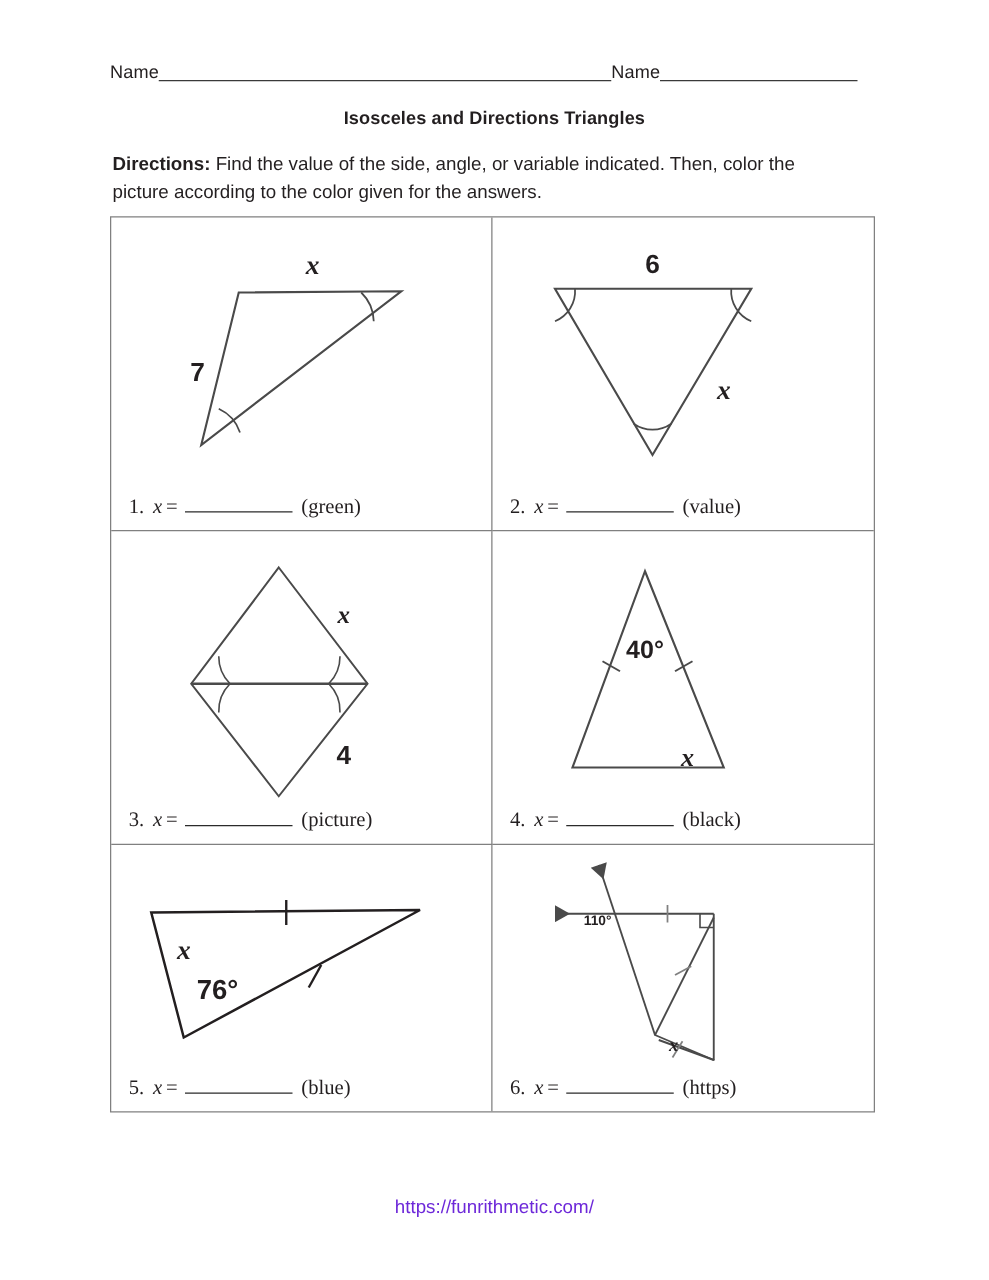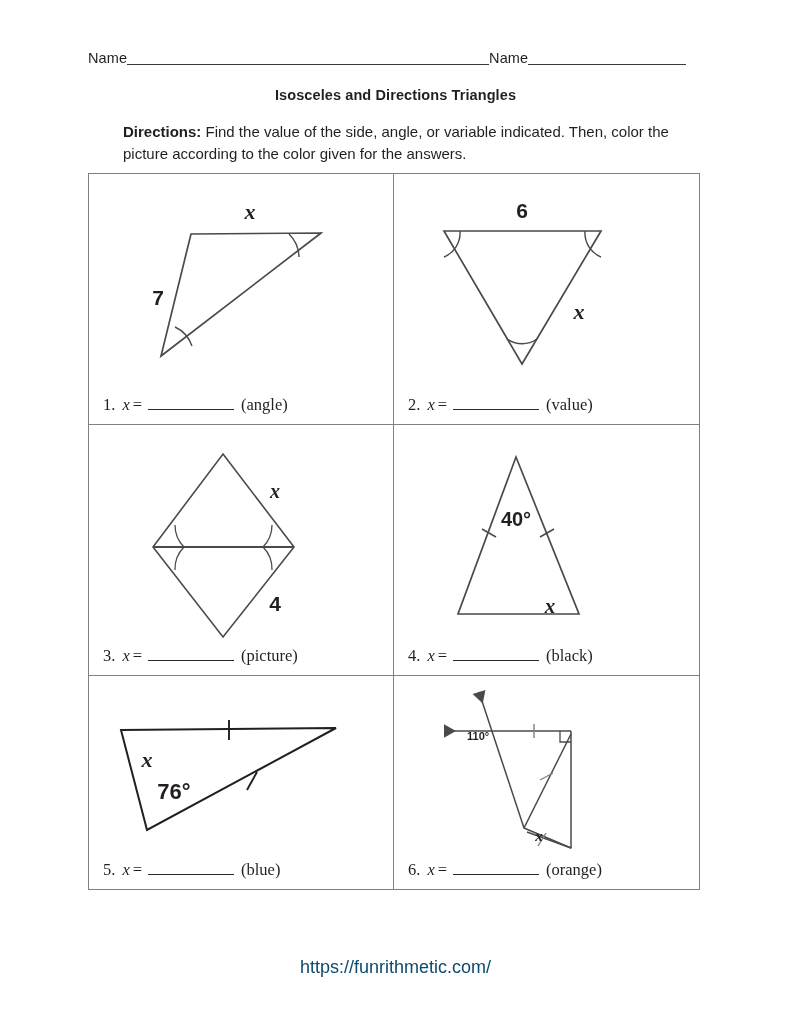--- a/index.html
+++ b/index.html
@@ -59,21 +59,20 @@
   }
 
   
   .directions {
     position: absolute;
     left: 90px;
     top: 121px;
     width: 580px;
     font-size: 15px;
     line-height: 1.45;
-    margin-left: 33px;
   }
   .directions b { font-weight: bold; }
 
   
   .grid {
     position: absolute;
     left: 88px;
     top: 173px;
     width: 612px;
     height: 717px;
@@ -128,22 +127,22 @@
   }
   .ans-color { }
 
   
   .footer {
     position: absolute;
     left: 0;
     top: 957px;
     width: 791px;
     text-align: center;
-    font-size: 18px;
-    color: #0c4a6e;
+    font-size: 15px;
+    color: #6d28d9;
   }
 
   
   .lbl-var {
     font-family: "Liberation Serif", serif;
     font-style: italic;
     font-weight: bold;
   }
   .lbl-num {
     font-family: "Liberation Sans", sans-serif;
@@ -183,21 +182,21 @@
           <path d="M86,153 A32,32 0 0,1 103,172" fill="none" stroke="#4a4a4a" stroke-width="1.4"></path>
           <text class="lbl-var" x="161" y="45" font-size="22" fill="#231f20" text-anchor="middle">x</text>
           <text class="lbl-num" x="69" y="131" font-size="21" fill="#231f20" text-anchor="middle">7</text>
         </svg>
       </div>
       <div class="answer">
         <span class="ans-num">1.</span>
         <span class="ans-x">x</span>
         <span class="ans-eq">=</span>
         <span class="ans-blank"></span>
-        <span class="ans-color">(angle)</span>
+        <span class="ans-color">(green)</span>
       </div>
     </div>
 
     <div class="cell col2 row1">
       <div class="figure">
         <svg width="306" height="250" viewBox="0 0 306 250" xmlns="http://www.w3.org/2000/svg">
 
           <g fill="none" stroke="#4a4a4a" stroke-width="1.7">
             <path d="M50,57 L207,57 L128,190 Z"></path>
           </g>
@@ -319,21 +318,21 @@
           <line x1="144" y1="170" x2="152" y2="157" stroke="#808080" stroke-width="1.4"></line>
           <text x="73" y="64" font-size="11" font-weight="bold" fill="#231f20" font-family="Liberation Sans, sans-serif">110°</text>
           <text class="lbl-var" x="145" y="165" font-size="15" fill="#231f20" text-anchor="middle">x</text>
         </svg>
       </div>
       <div class="answer">
         <span class="ans-num">6.</span>
         <span class="ans-x">x</span>
         <span class="ans-eq">=</span>
         <span class="ans-blank"></span>
-        <span class="ans-color">(orange)</span>
+        <span class="ans-color">(https)</span>
       </div>
     </div>
 
   </div>
 
   <div class="footer">https://funrithmetic.com/</div>
 
 </div>
 
 </body></html>

